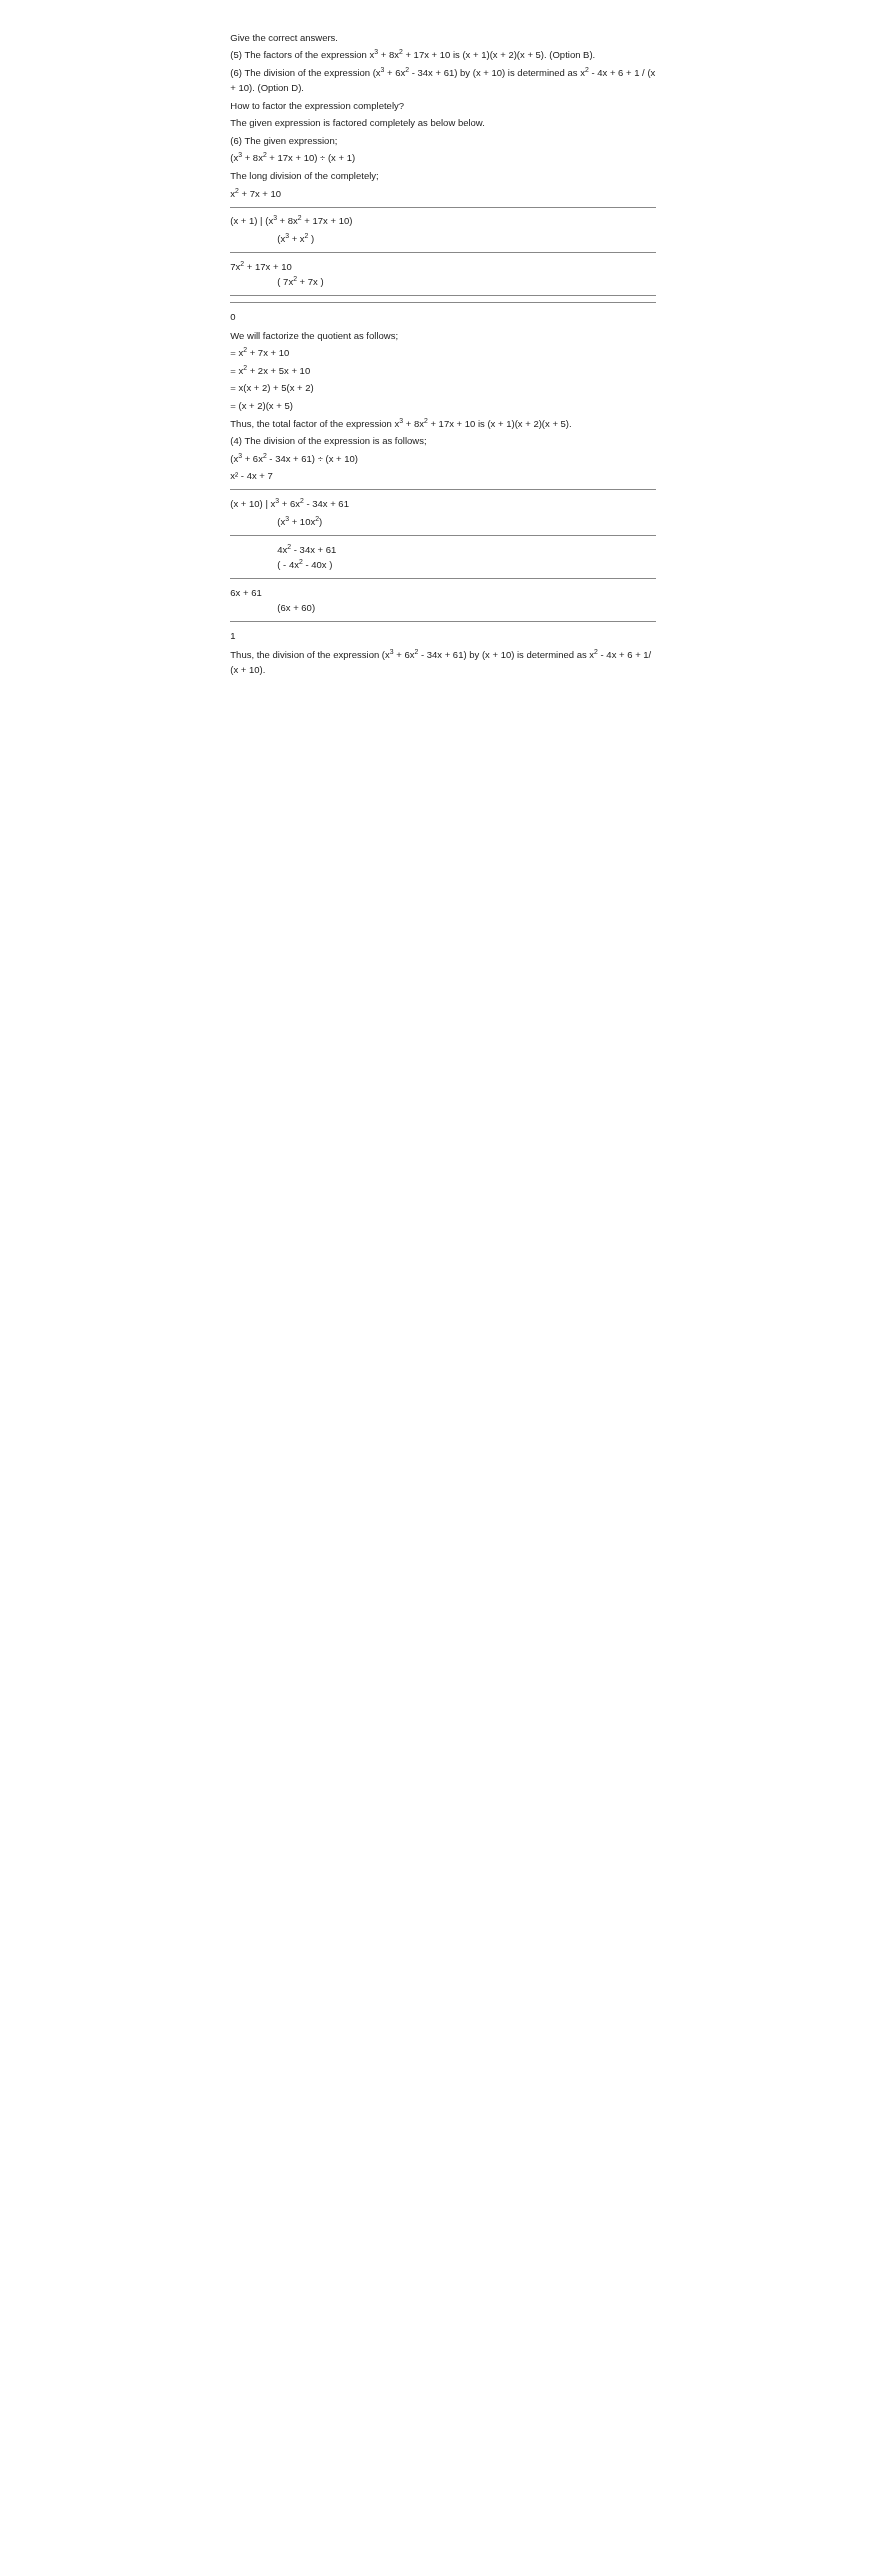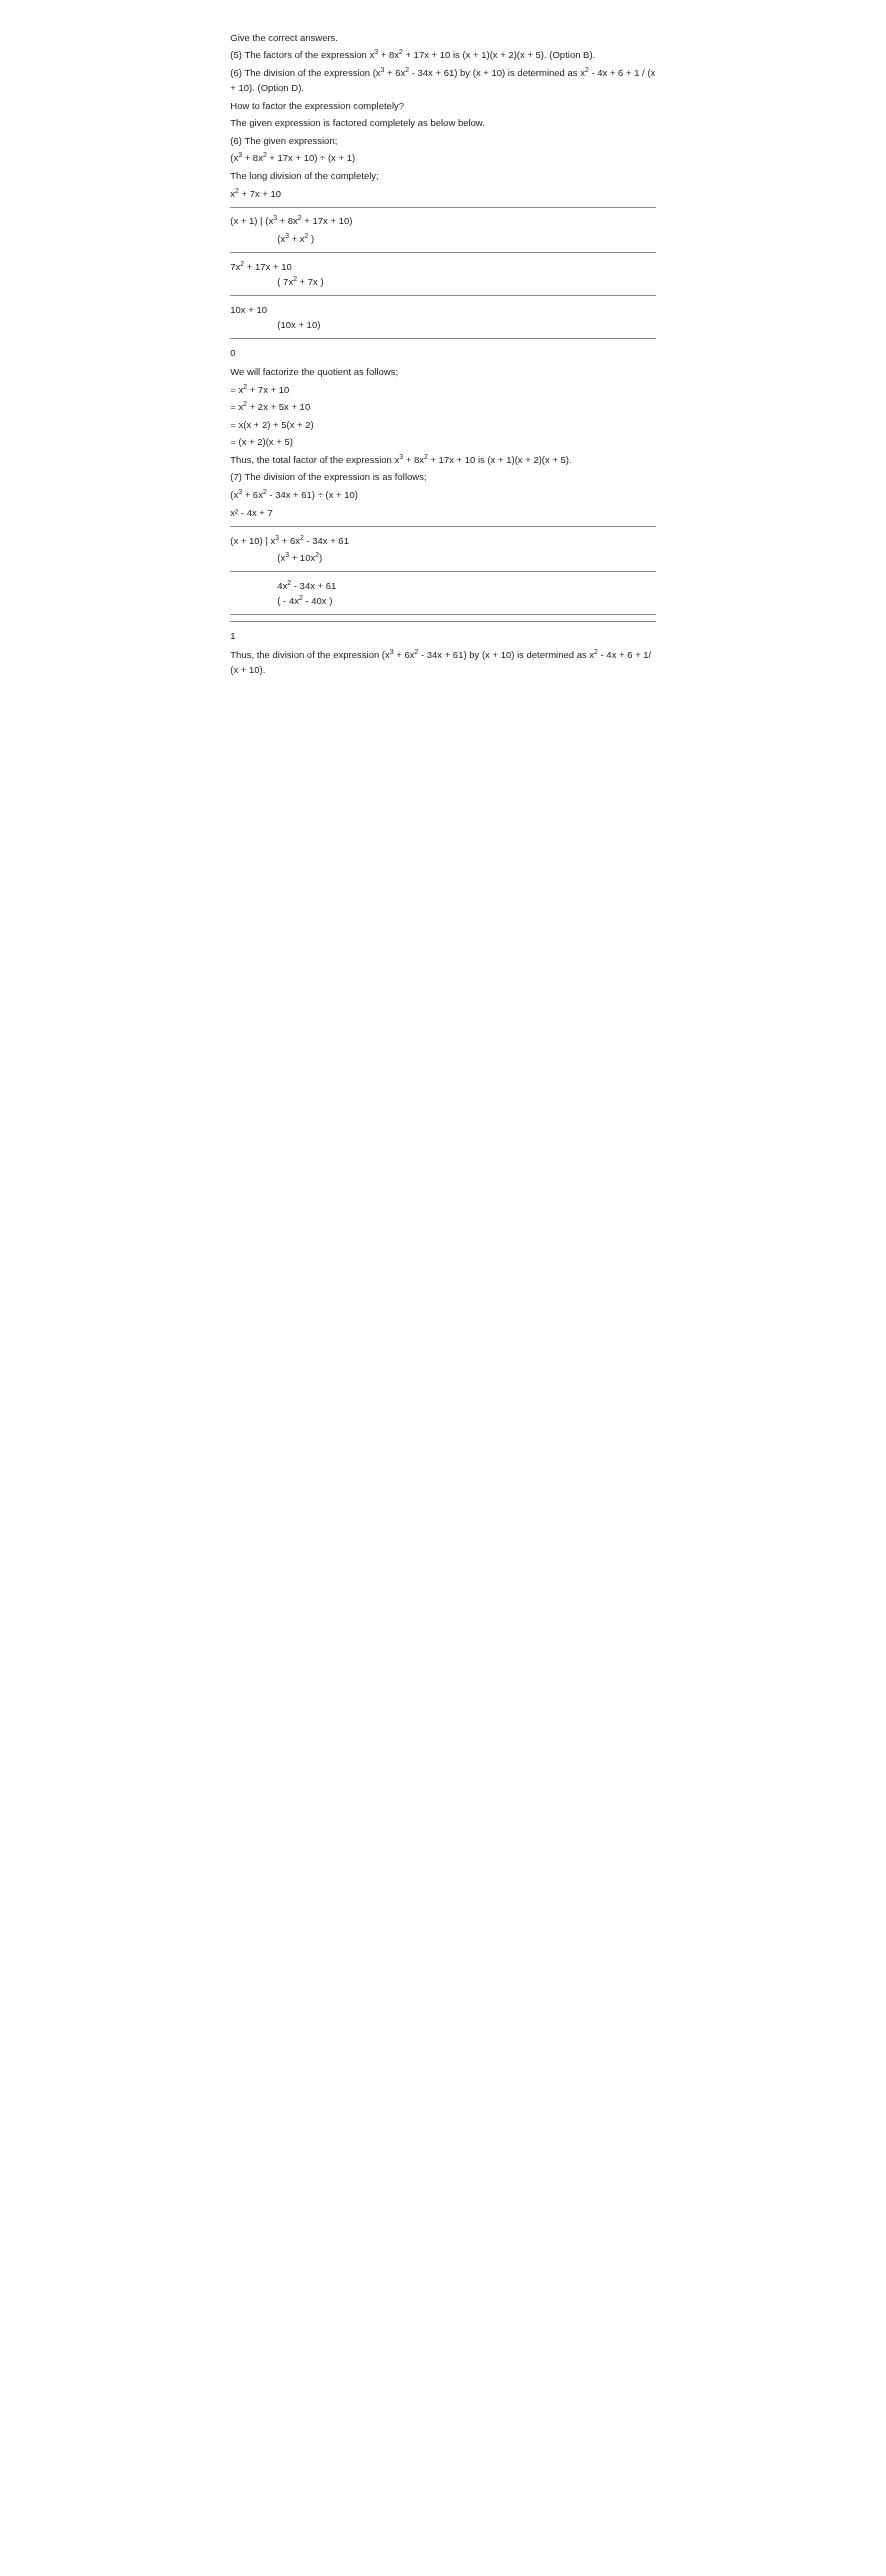--- a/index.html
+++ b/index.html
@@ -101,24 +101,20 @@
     <p>
       7x<sup>2</sup> + 17x + 10
     </p>
     <p class="division-indent">
       ( 7x<sup>2</sup> + 7x )
     </p>
   </div>
 
   <hr class="section-divider">
 
-  <div class="section-block">
-    <p>10x + 10</p>
-    <p class="division-indent">(10x + 10)</p>
-  </div>
 
   <hr class="section-divider">
 
   <div class="section-block">
     <p>0</p>
   </div>
 
   <p class="text-block">We will factorize the quotient as follows;</p>
 
   <p class="text-block">
@@ -130,21 +126,21 @@
   </p>
 
   <p class="text-block">= x(x + 2) + 5(x + 2)</p>
 
   <p class="text-block">= (x + 2)(x + 5)</p>
 
   <p class="text-block">
     Thus, the total factor of the expression x<sup>3</sup> + 8x<sup>2</sup> + 17x + 10 is (x + 1)(x + 2)(x + 5).
   </p>
 
-  <p class="text-block">(7) The division of the expression is as follows;</p>
+  <p class="text-block">(4) The division of the expression is as follows;</p>
 
   <p class="text-block">
     (x<sup>3</sup> + 6x<sup>2</sup> - 34x + 61) ÷ (x + 10)
   </p>
 
   <p class="text-block">x² - 4x + 7</p>
 
   <hr class="section-divider">
 
   <div class="section-block">
@@ -162,20 +158,24 @@
     <p class="division-indent">
       4x<sup>2</sup> - 34x + 61
     </p>
     <p class="division-indent">
       ( - 4x<sup>2</sup> - 40x )
     </p>
   </div>
 
   <hr class="section-divider">
 
+  <div class="section-block">
+    <p>6x + 61</p>
+    <p class="division-indent">(6x + 60)</p>
+  </div>
 
   <hr class="section-divider">
 
   <div class="section-block">
     <p>1</p>
   </div>
 
   <p class="text-block">
     Thus, the division of the expression (x<sup>3</sup> + 6x<sup>2</sup> - 34x + 61) by (x + 10) is determined as x<sup>2</sup> - 4x + 6 + 1/ (x + 10).
   </p>

